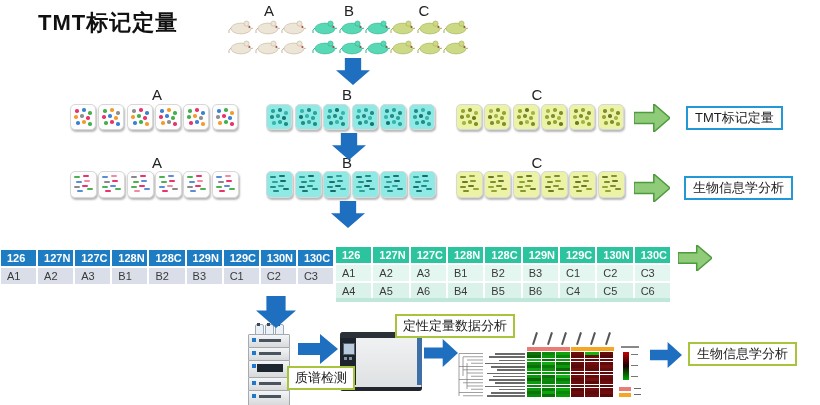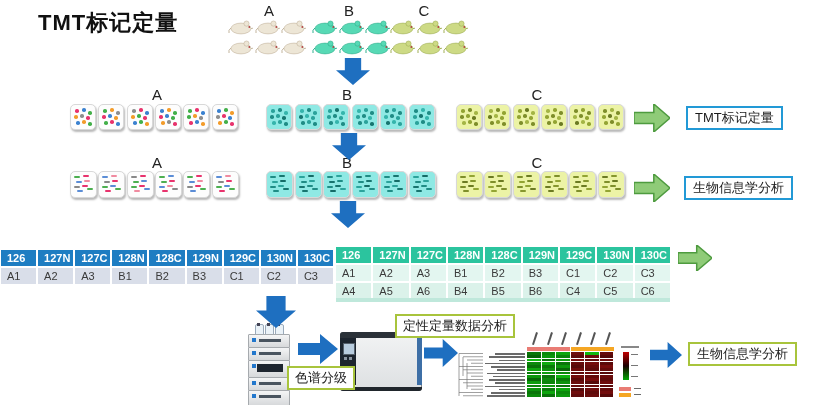--- a/index.html
+++ b/index.html
@@ -178,21 +178,21 @@
         </svg></span>
       <span><svg width="25" height="16" viewBox="0 0 25 16">
           <path d="M3,9 Q0,11 1,14" stroke="#9FAE54" fill="none" stroke-width="1"></path>
           <ellipse cx="13" cy="9.5" rx="10" ry="5.4" fill="#CDDA85" stroke="#9FAE54" stroke-width="0.6"></ellipse>
           <circle cx="18.5" cy="4.6" r="2.6" fill="#CDDA85" stroke="#9FAE54" stroke-width="0.6"></circle>
           <circle cx="21.3" cy="8" r="0.9" fill="#B04040"></circle>
           <path d="M23,9.6 L25,9.2" stroke="#9FAE54" stroke-width="0.9"></path>
         </svg></span>
     </div>
 
-  <div class="abs step-box" style="left:287px;top:366px;">色谱分级</div>
+  <div class="abs step-box" style="left:287px;top:366px;">质谱检测</div>
   <div class="abs step-box" style="left:395px;top:314px;">定性定量数据分析</div>
 
   <div class="abs qc-box" style="left:686px;top:106px;">TMT标记定量</div>
   <div class="abs qc-box" style="left:684px;top:176px;">生物信息学分析</div>
   <div class="abs qc-box greenb" style="left:688px;top:342px;">生物信息学分析</div>
 
   <div class="abs grp-label" style="left:157px;top:86px;">A</div>
   <div class="abs grp-label" style="left:347px;top:86px;">B</div>
   <div class="abs grp-label" style="left:537px;top:86px;">C</div>
   <div class="abs grp-label" style="left:157px;top:154px;">A</div>

